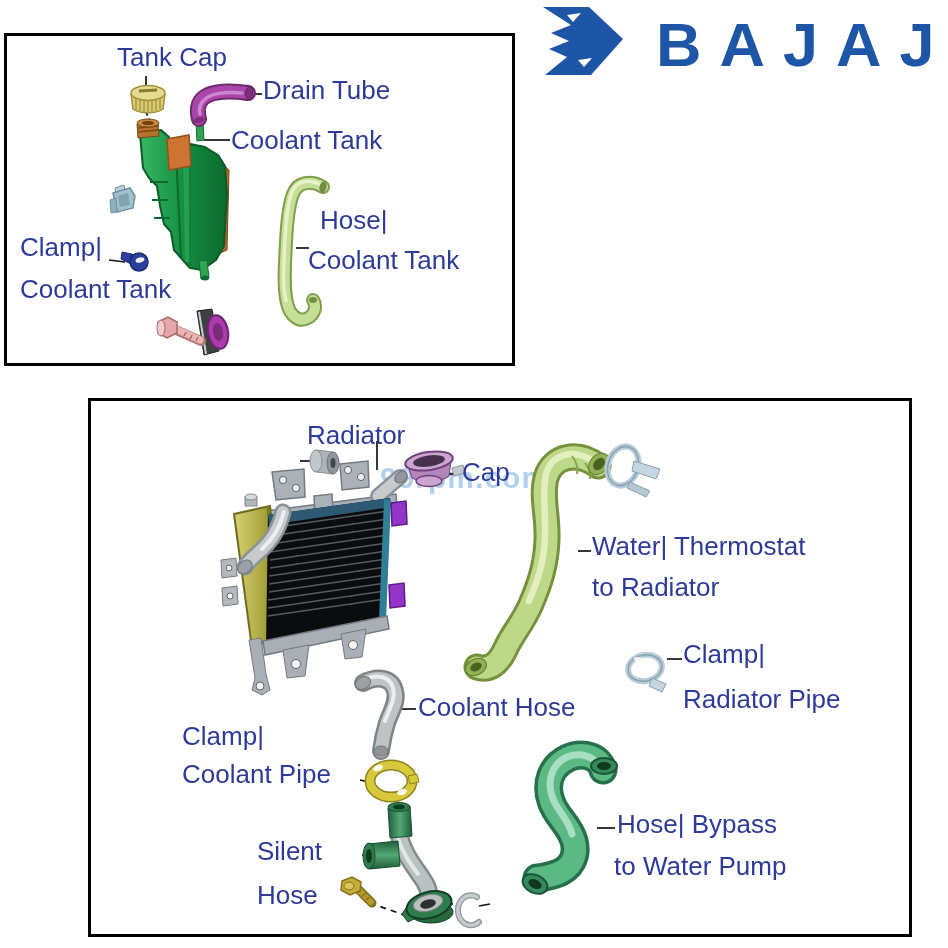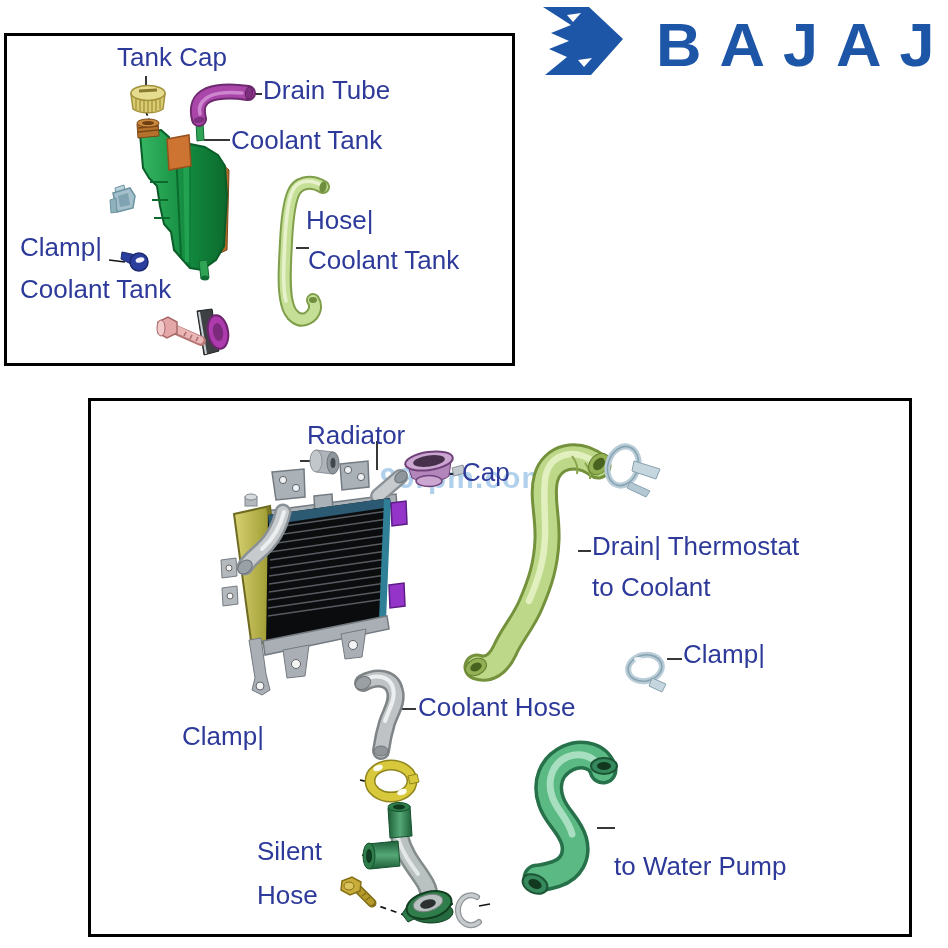--- a/index.html
+++ b/index.html
@@ -286,34 +286,37 @@
       <ellipse cx="604" cy="766" rx="13" ry="8" fill="#35895c" stroke="#1c5436" stroke-width="2"></ellipse>
       <ellipse cx="604" cy="766" rx="7" ry="4" fill="#12391f"></ellipse>
       <ellipse cx="535" cy="884" rx="13" ry="9" fill="#35895c" stroke="#1c5436" stroke-width="2" transform="rotate(25 535 884)"></ellipse>
       <ellipse cx="535" cy="884" rx="7" ry="4.5" fill="#12391f" transform="rotate(25 535 884)"></ellipse>
     </g>
   </svg>
 
   <div class="lbl" style="left:117px;top:44px">Tank Cap</div>
   <div class="lbl" style="left:263px;top:77px">Drain Tube</div>
   <div class="lbl" style="left:231px;top:127px">Coolant Tank</div>
-  <div class="lbl" style="left:306px;top:207px">Hose|</div>
+  <div class="lbl" style="left:320px;top:207px">Hose|</div>
   <div class="lbl" style="left:308px;top:247px">Coolant Tank</div>
   <div class="lbl" style="left:20px;top:234px">Clamp|</div>
   <div class="lbl" style="left:20px;top:276px">Coolant Tank</div>
 
   <div class="lbl" style="left:307px;top:422px">Radiator</div>
   <div class="lbl" style="left:462px;top:459px">Cap</div>
-  <div class="lbl" style="left:592px;top:533px">Drain| Thermostat</div>
-  <div class="lbl" style="left:592px;top:574px">to Coolant</div>
+  <div class="lbl" style="left:592px;top:533px">Water| Thermostat</div>
+  <div class="lbl" style="left:592px;top:574px">to Radiator</div>
   <div class="lbl" style="left:683px;top:641px">Clamp|</div>
+  <div class="lbl" style="left:683px;top:686px">Radiator Pipe</div>
   <div class="lbl" style="left:418px;top:694px">Coolant Hose</div>
   <div class="lbl" style="left:182px;top:723px">Clamp|</div>
+  <div class="lbl" style="left:182px;top:761px">Coolant Pipe</div>
   <div class="lbl" style="left:257px;top:838px">Silent</div>
   <div class="lbl" style="left:257px;top:882px">Hose</div>
+  <div class="lbl" style="left:617px;top:811px">Hose| Bypass</div>
   <div class="lbl" style="left:614px;top:853px">to Water Pump</div>
 
   <svg id="brand-emblem" width="92" height="76" viewBox="0 0 92 76">
     <path d="M10,4 L56,4 L90,36 L58,72 L12,72 L34,54 L16,46 L36,38 L18,30 L38,22 Z" fill="#1d56a7"></path>
     <path d="M34,12 L48,10 L40,19 Z" fill="#fff"></path>
     <path d="M45,57 L59,55 L51,64 Z" fill="#fff"></path>
   </svg>
   <div id="brand-word">BAJAJ</div>
 
 </div>

